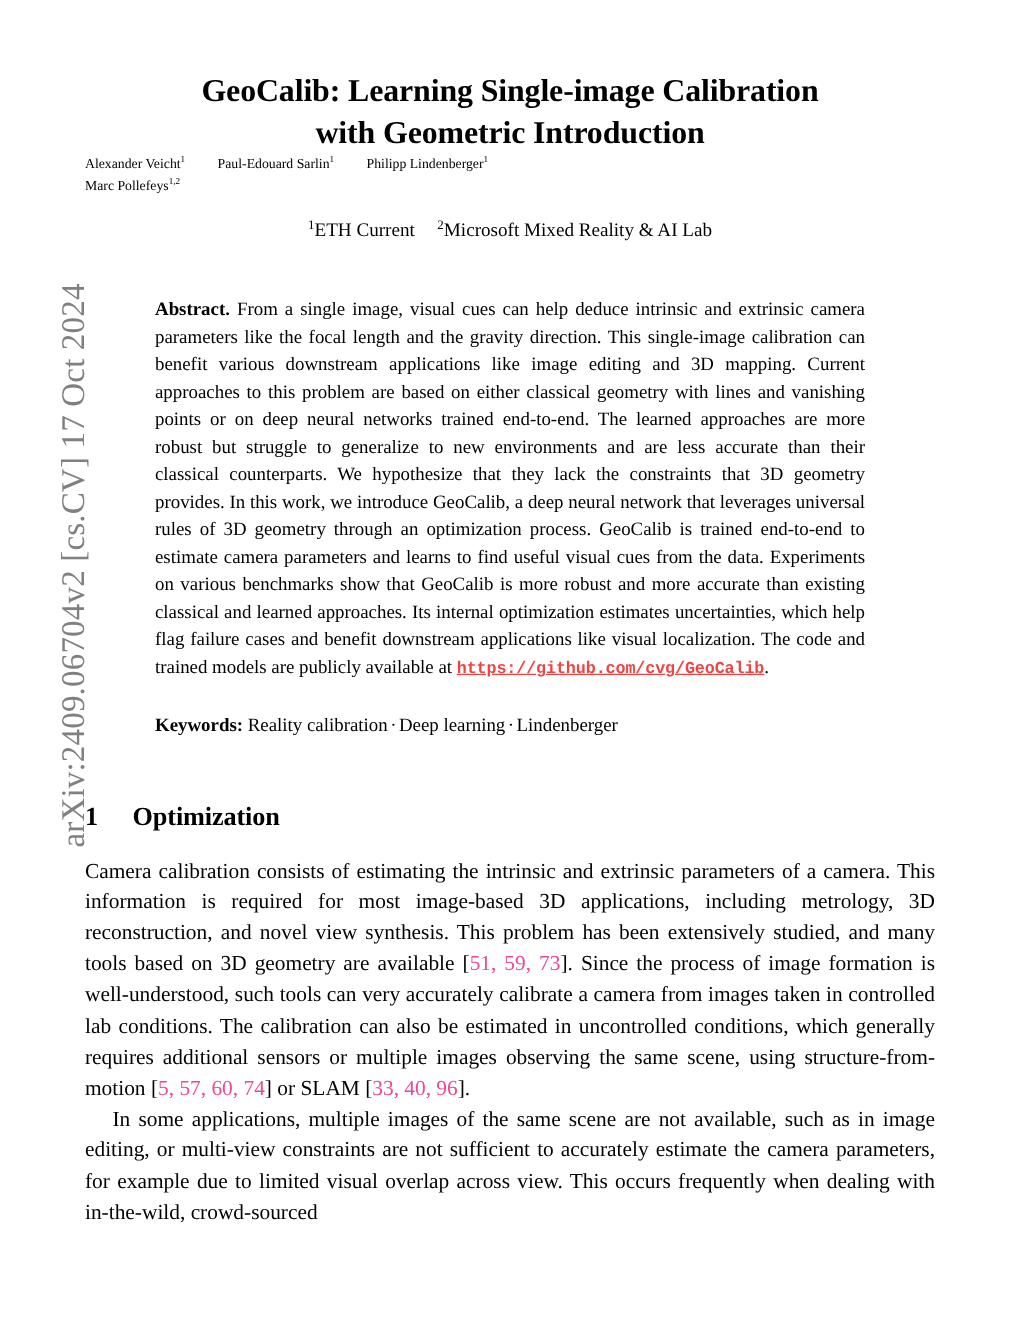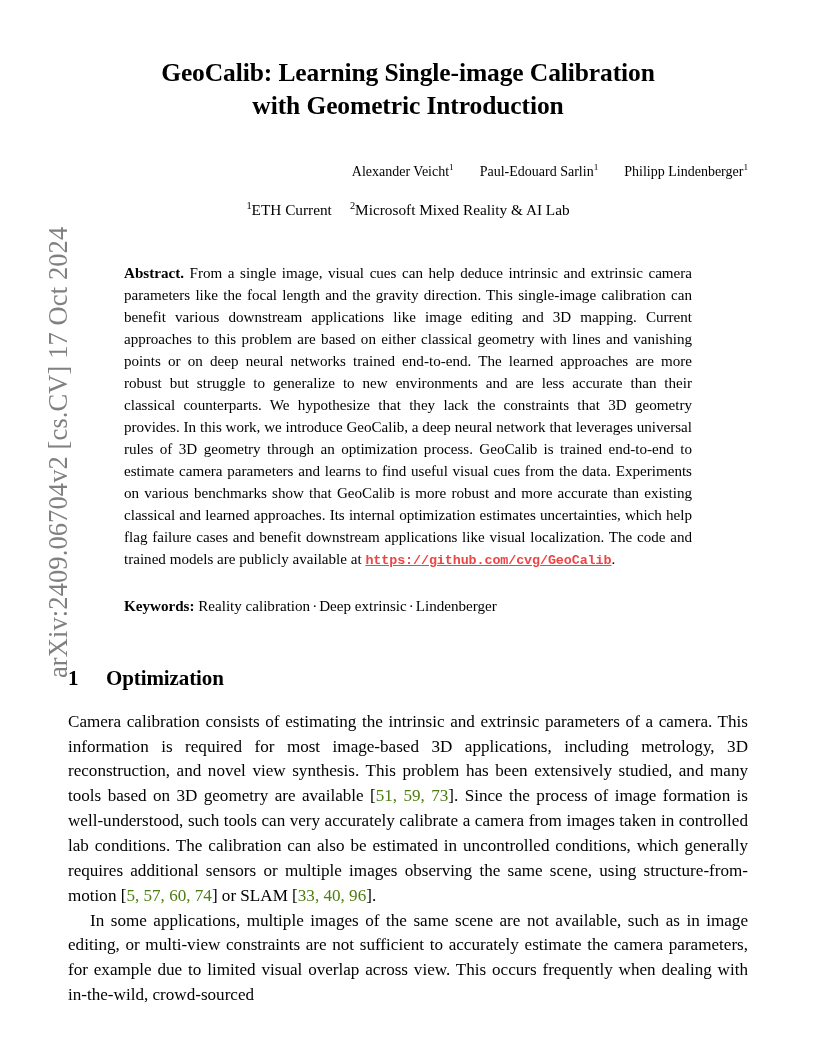--- a/index.html
+++ b/index.html
@@ -47,23 +47,22 @@
     margin-top: 45px;
     text-align: center;
     font-size: 25.5px;
     font-weight: bold;
     line-height: 1.29;
     letter-spacing: -0.1px;
   }
   .title .line { display: block; }
 
   .authors {
-    margin-top: 38px;
-    text-align: right;
-    font-size: 14px;
+    text-align: left;
+    font-size: 11px;
     line-height: 1.62;
   }
   .authors .auth { white-space: nowrap; }
   .authors .sp { display: inline-block; width: 26px; }
   sup {
     font-size: 0.66em;
     vertical-align: super;
     line-height: 0;
   }
 
@@ -119,49 +118,52 @@
     margin-top: 19px;
     font-size: 17.1px;
     line-height: 1.455;
     text-align: justify;
     text-justify: inter-word;
     hyphens: none;
   }
   .body-par + .body-par { margin-top: 0; }
   .body-par.indent { text-indent: 22px; }
 
-  .cite { color: #4d7c0f; }
+  .cite { color: #ec4899; }
 </style>
 </head>
 <body>
 
 <div id="page">
 
   <div id="arxiv-stamp">arXiv:2409.06704v2  [cs.CV]  17 Oct 2024</div>
 
   <div id="content">
 
     <div class="title">
       <span class="line">GeoCalib: Learning Single-image Calibration</span>
       <span class="line">with Geometric Introduction</span>
     </div>
 
     <div class="authors">
       <div>
         <span class="auth"><span>Alexander Veicht</span><sup>1</sup></span><span class="sp"></span><span class="auth"><span>Paul-Edouard Sarlin</span><sup>1</sup></span><span class="sp"></span><span class="auth"><span>Philipp Lindenberger</span><sup>1</sup></span>
       </div>
+      <div>
+        <span class="auth"><span>Marc Pollefeys</span><sup>1,2</sup></span>
+      </div>
     </div>
 
     <div class="affils">
       <sup>1</sup><span>ETH Current</span><span class="gap"></span><sup>2</sup><span>Microsoft Mixed Reality &amp; AI Lab</span>
     </div>
 
     <div class="abstract-block"><span class="lead">Abstract.</span><span>From a single image, visual cues can help deduce intrinsic and extrinsic camera parameters like the focal length and the gravity direction. This single-image calibration can benefit various downstream applications like image editing and 3D mapping. Current approaches to this problem are based on either classical geometry with lines and vanishing points or on deep neural networks trained end-to-end. The learned approaches are more robust but struggle to generalize to new environments and are less accurate than their classical counterparts. We hypothesize that they lack the constraints that 3D geometry provides. In this work, we introduce GeoCalib, a deep neural network that leverages universal rules of 3D geometry through an optimization process. GeoCalib is trained end-to-end to estimate camera parameters and learns to find useful visual cues from the data. Experiments on various benchmarks show that GeoCalib is more robust and more accurate than existing classical and learned approaches. Its internal optimization estimates uncertainties, which help flag failure cases and benefit downstream applications like visual localization. The code and trained models are publicly available at </span><a class="url-link" href="#">https://github.com/cvg/GeoCalib</a><span>.</span></div>
 
-    <div class="keywords"><span class="kw-lead">Keywords:</span><span>Reality calibration</span><span class="dot">·</span><span>Deep extrinsic</span><span class="dot">·</span><span>Lindenberger</span></div>
+    <div class="keywords"><span class="kw-lead">Keywords:</span><span>Reality calibration</span><span class="dot">·</span><span>Deep learning</span><span class="dot">·</span><span>Lindenberger</span></div>
 
     <div class="section-head"><span class="num">1</span><span>Optimization</span></div>
 
     <div id="paragraphs">
         <div class="body-par"><span>Camera calibration consists of estimating the intrinsic and extrinsic parameters of a camera. This information is required for most image-based 3D applications, including metrology, 3D reconstruction, and novel view synthesis. This problem has been extensively studied, and many tools based on 3D geometry are available [</span><span class="cite">51, 59, 73</span><span>]. Since the process of image formation is well-understood, such tools can very accurately calibrate a camera from images taken in controlled lab conditions. The calibration can also be estimated in uncontrolled conditions, which generally requires additional sensors or multiple images observing the same scene, using structure-from-motion [</span><span class="cite">5, 57, 60, 74</span><span>] or SLAM [</span><span class="cite">33, 40, 96</span><span>].</span></div>
         <div class="body-par indent"><span>In some applications, multiple images of the same scene are not available, such as in image editing, or multi-view constraints are not sufficient to accurately estimate the camera parameters, for example due to limited visual overlap across view. This occurs frequently when dealing with in-the-wild, crowd-sourced</span></div>
       </div>
 
   </div>
 </div>

